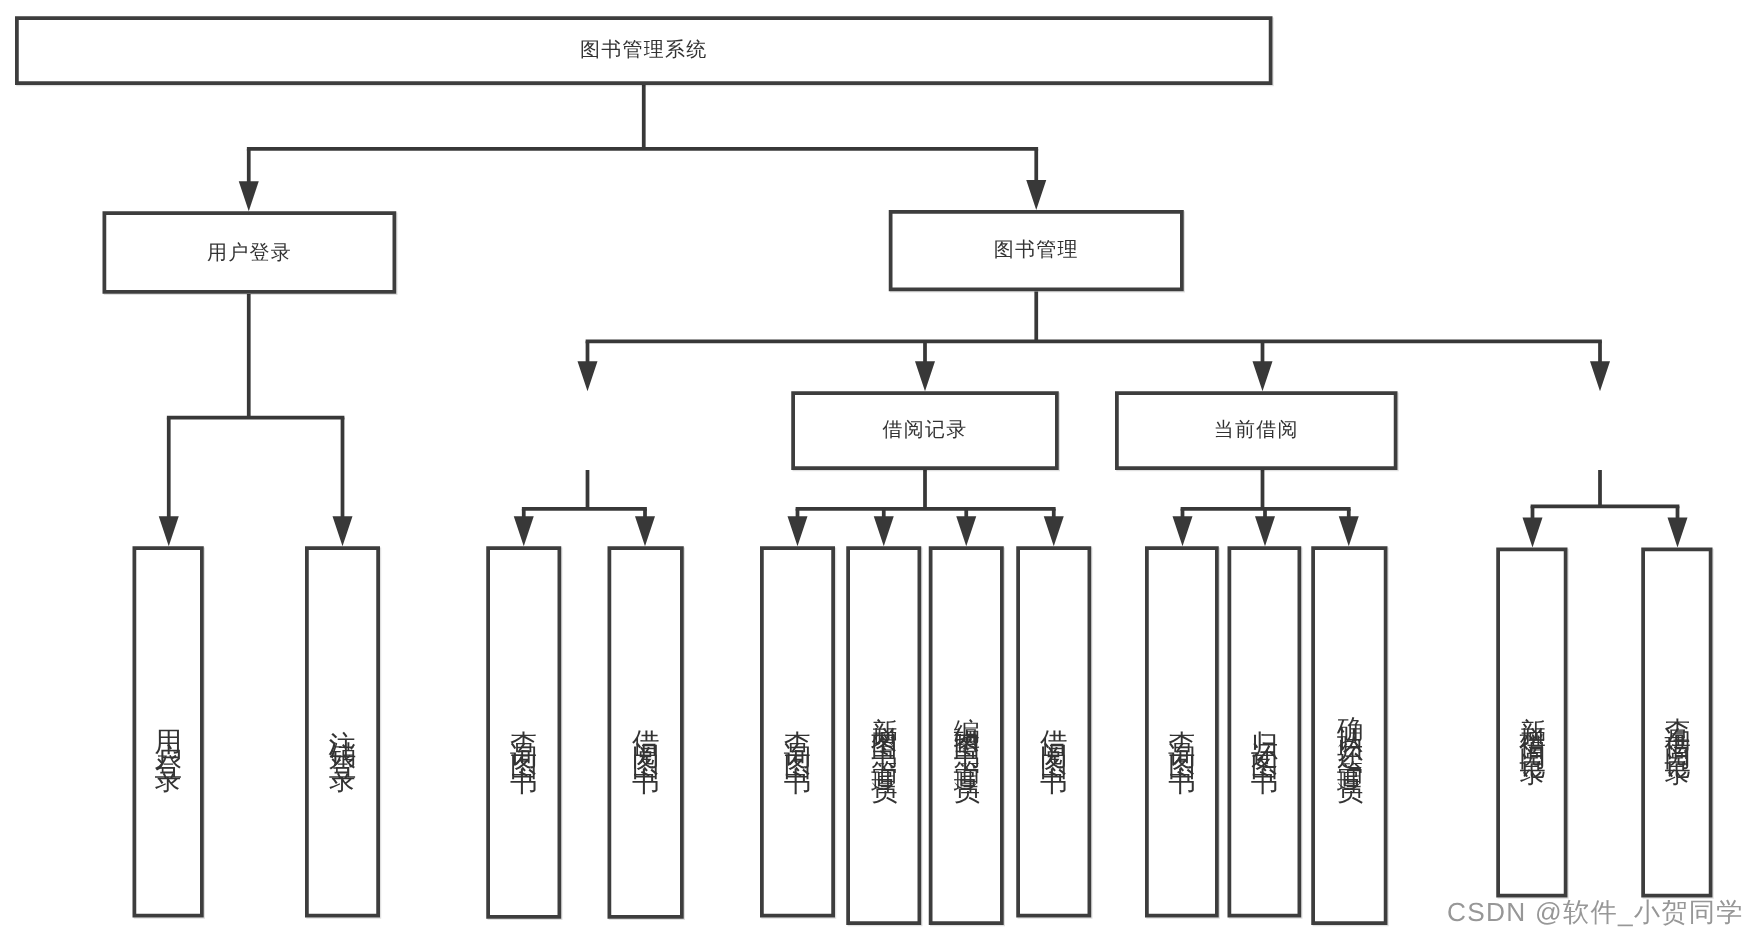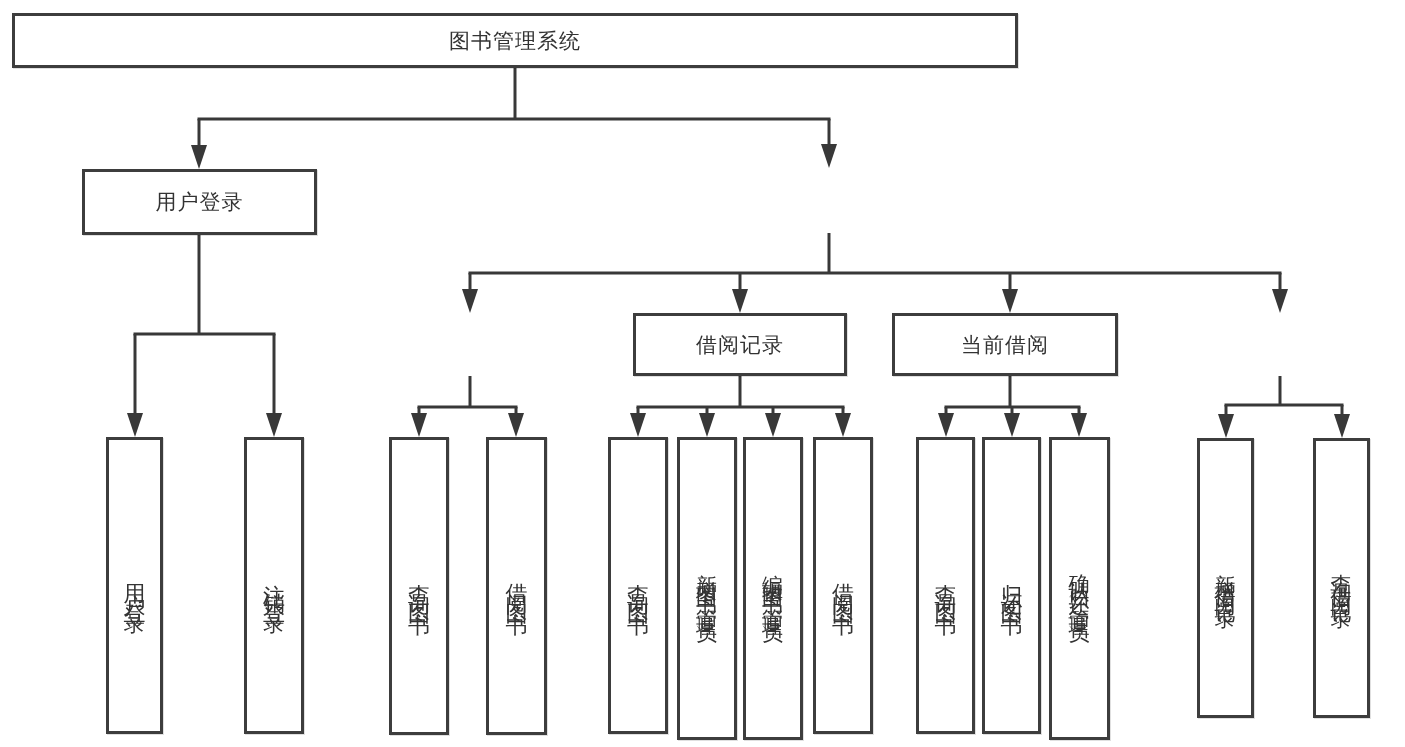--- a/index.html
+++ b/index.html
@@ -16,21 +16,21 @@
     box-sizing:border-box;
     border:3px solid #3d3d3d;
     background:#ffffff;
     display:flex;
     align-items:center;
     justify-content:center;
     color:#333333;
     box-shadow:1px 1px 0 rgba(0,0,0,0.12);
   }
   .hbox span{
-    font-size:21px;
+    font-size:16px;
     letter-spacing:1px;
     white-space:nowrap;
   }
   .vbox span{
     writing-mode:vertical-rl;
     text-orientation:mixed;
     font-size:22px;
     letter-spacing:10px;
     line-height:1;
   }
@@ -120,20 +120,23 @@
     </g>
   </svg>
 
   <div class="box hbox" style="left:12px;top:13px;width:1006px;height:55px">
     <span>图书管理系统</span>
   </div>
 
   <div class="box hbox" style="left:82px;top:169px;width:235px;height:66px">
     <span>用户登录</span>
   </div>
+  <div class="box hbox" style="left:711px;top:168px;width:236px;height:65px">
+    <span>图书管理</span>
+  </div>
 
   <div class="box hbox" style="left:633px;top:313px;width:214px;height:63px">
     <span>借阅记录</span>
   </div>
   <div class="box hbox" style="left:892px;top:313px;width:226px;height:63px">
     <span>当前借阅</span>
   </div>
 
   <div class="box vbox" style="left:106px;top:437px;width:57px;height:297px">
     <span>用户登录</span>
@@ -172,14 +175,15 @@
     <span>确认归还（管理员）</span>
   </div>
 
   <div class="box vbox long" style="left:1197px;top:438px;width:57px;height:280px">
     <span>新增借阅记录</span>
   </div>
   <div class="box vbox long" style="left:1313px;top:438px;width:57px;height:280px">
     <span>查询借阅记录</span>
   </div>
 
+  <div id="watermark">CSDN @软件_小贺同学</div>
 
 </div>
 
 </body></html>

